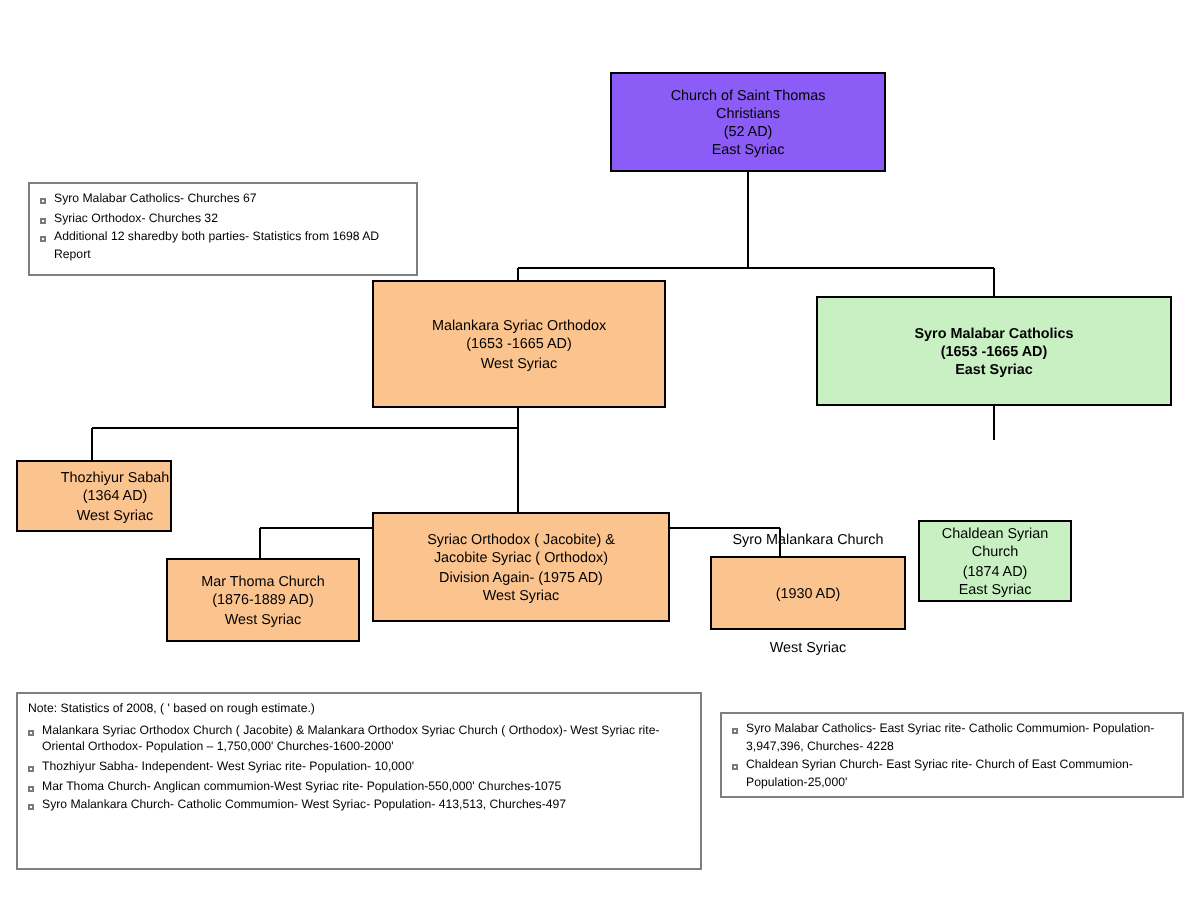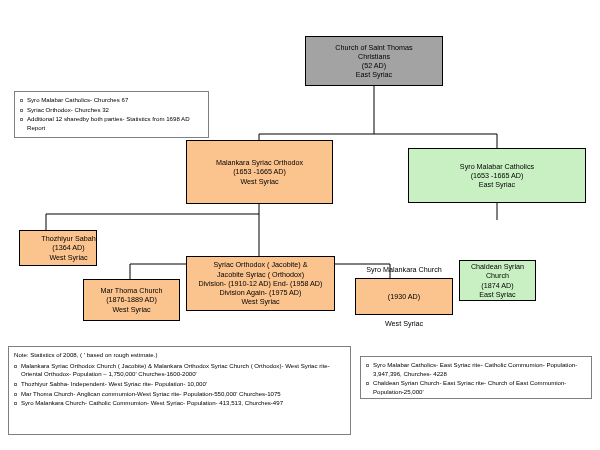--- a/index.html
+++ b/index.html
@@ -30,21 +30,21 @@
     color: #000000;
     display: flex;
     flex-direction: column;
     align-items: center;
     justify-content: center;
     padding: 2px 3px;
     z-index: 3;
   }
   .node .ln { display: block; white-space: nowrap; }
 
-  .gray   { background: #a3a3a3; }
+  .gray   { background: #8b5cf6; }
   .orange { background: #fbc38d; }
   .green  { background: #c9f0c3; }
 
   .panel {
     position: absolute;
     box-sizing: border-box;
     border: 1px solid #7f7f7f;
     background: #ffffff;
     font-size: 6.1px;
     line-height: 1.42;
@@ -107,49 +107,48 @@
   <span class="ln">(52 AD)</span>
   <span class="ln">East Syriac</span>
 </div>
 
 <div class="node orange" style="left:186px; top:140px; width:147px; height:64px;">
   <span class="ln">Malankara Syriac Orthodox</span>
   <span class="ln">(1653 -1665 AD)</span>
   <span class="ln">West Syriac</span>
 </div>
 
-<div class="node green" style="left:408px; top:148px; width:178px; height:55px;">
+<div class="node green" style="left:408px; top:148px; width:178px; height:55px;font-weight:bold;">
   <span class="ln">Syro Malabar Catholics</span>
   <span class="ln">(1653 -1665 AD)</span>
   <span class="ln">East Syriac</span>
 </div>
 
 <div class="node green" style="left:459px; top:220px; width:77px; height:41px;margin-top:40px;">
   <span class="ln">Chaldean Syrian</span>
   <span class="ln">Church</span>
   <span class="ln">(1874 AD)</span>
   <span class="ln">East Syriac</span>
 </div>
 
-<div class="node orange" style="left:19px; top:230px; width:78px; height:36px;padding-left:24px;">
+<div class="node orange" style="left:8px; top:230px; width:78px; height:36px;padding-left:24px;">
   <span class="ln">Thozhiyur Sabah</span>
   <span class="ln">(1364 AD)</span>
   <span class="ln">West Syriac</span>
 </div>
 
 <div class="node orange" style="left:83px; top:279px; width:97px; height:42px;">
   <span class="ln">Mar Thoma Church</span>
   <span class="ln">(1876-1889 AD)</span>
   <span class="ln">West Syriac</span>
 </div>
 
 <div class="node orange" style="left:186px; top:256px; width:149px; height:55px;">
   <span class="ln">Syriac Orthodox ( Jacobite) &amp;</span>
   <span class="ln">Jacobite Syriac ( Orthodox)</span>
-  <span class="ln">Division- (1910-12 AD) End- (1958  AD)</span>
   <span class="ln">Division Again- (1975  AD)</span>
   <span class="ln">West Syriac</span>
 </div>
 
 <div class="node orange" style="left:355px; top:278px; width:98px; height:37px;gap:18px;">
   <span class="ln">Syro Malankara Church</span>
   <span class="ln">(1930 AD)</span>
   <span class="ln">West Syriac</span>
 </div>
 

